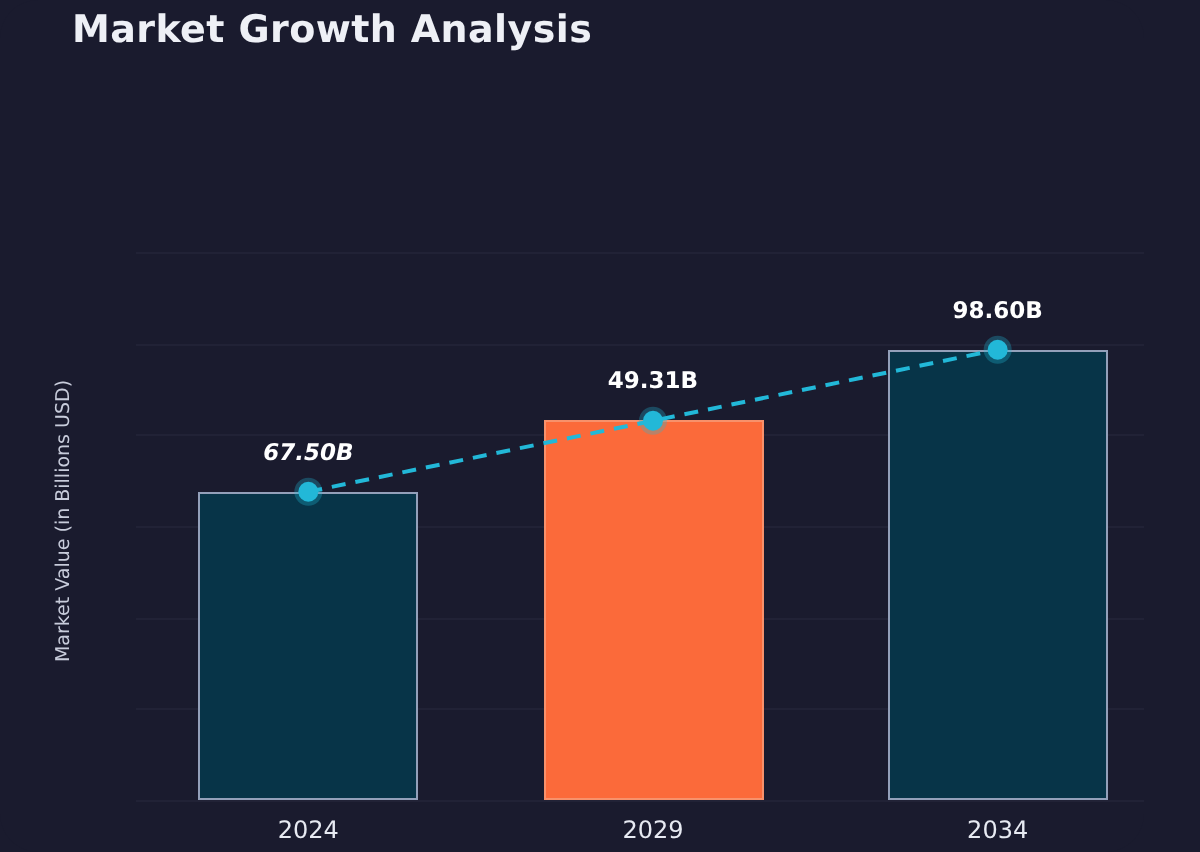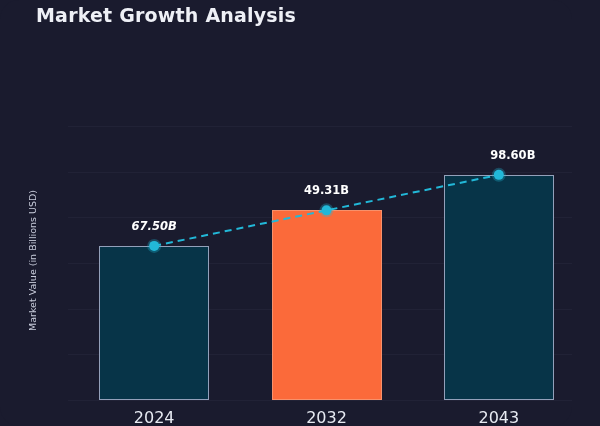--- a/index.html
+++ b/index.html
@@ -78,21 +78,21 @@
   }
   .bar.orange {
     background: #fb6a3a;
     border: 1px solid #f7916b;
   }
 
   
   .x-tick-label {
     position: absolute;
     top: 282px;
-    font-size: 16px;
+    font-size: 12px;
     color: #e7eaf2;
     text-align: center;
     transform: translateX(-50%);
     white-space: nowrap;
   }
 
   
   #trend-svg {
     position: absolute;
     left: 0;
@@ -144,22 +144,22 @@
         <circle cx="86.16666666666667" cy="119.875" r="7" fill="#22b8d8" opacity="0.30"></circle>
         <circle cx="86.16666666666667" cy="119.875" r="5" fill="#22b8d8"></circle>
         <circle cx="258.5" cy="84.36916666666667" r="7" fill="#22b8d8" opacity="0.30"></circle>
         <circle cx="258.5" cy="84.36916666666667" r="5" fill="#22b8d8"></circle>
         <circle cx="430.83333333333337" cy="48.863333333333344" r="7" fill="#22b8d8" opacity="0.30"></circle>
         <circle cx="430.83333333333337" cy="48.863333333333344" r="5" fill="#22b8d8"></circle>
       </svg>
     <div id="labels-layer">
         <div class="data-label" style="left: 86.1667px; top: 92.875px; font-style: italic;">67.50B</div>
         <div class="data-label" style="left: 258.5px; top: 57.3692px;">49.31B</div>
-        <div class="data-label" style="left: 430.833px; top: 21.8633px; margin-left: 14px;">98.60B</div>
+        <div class="data-label" style="left: 430.833px; top: 21.8633px;">98.60B</div>
       </div>
     <div id="xtick-layer">
         <div class="x-tick-label" style="left: 86.1667px;">2024</div>
-        <div class="x-tick-label" style="left: 258.5px;">2032</div>
-        <div class="x-tick-label" style="left: 430.833px;">2043</div>
+        <div class="x-tick-label" style="left: 258.5px;">2029</div>
+        <div class="x-tick-label" style="left: 430.833px;">2034</div>
       </div>
   </div>
 
 </div>
 
 </body></html>

